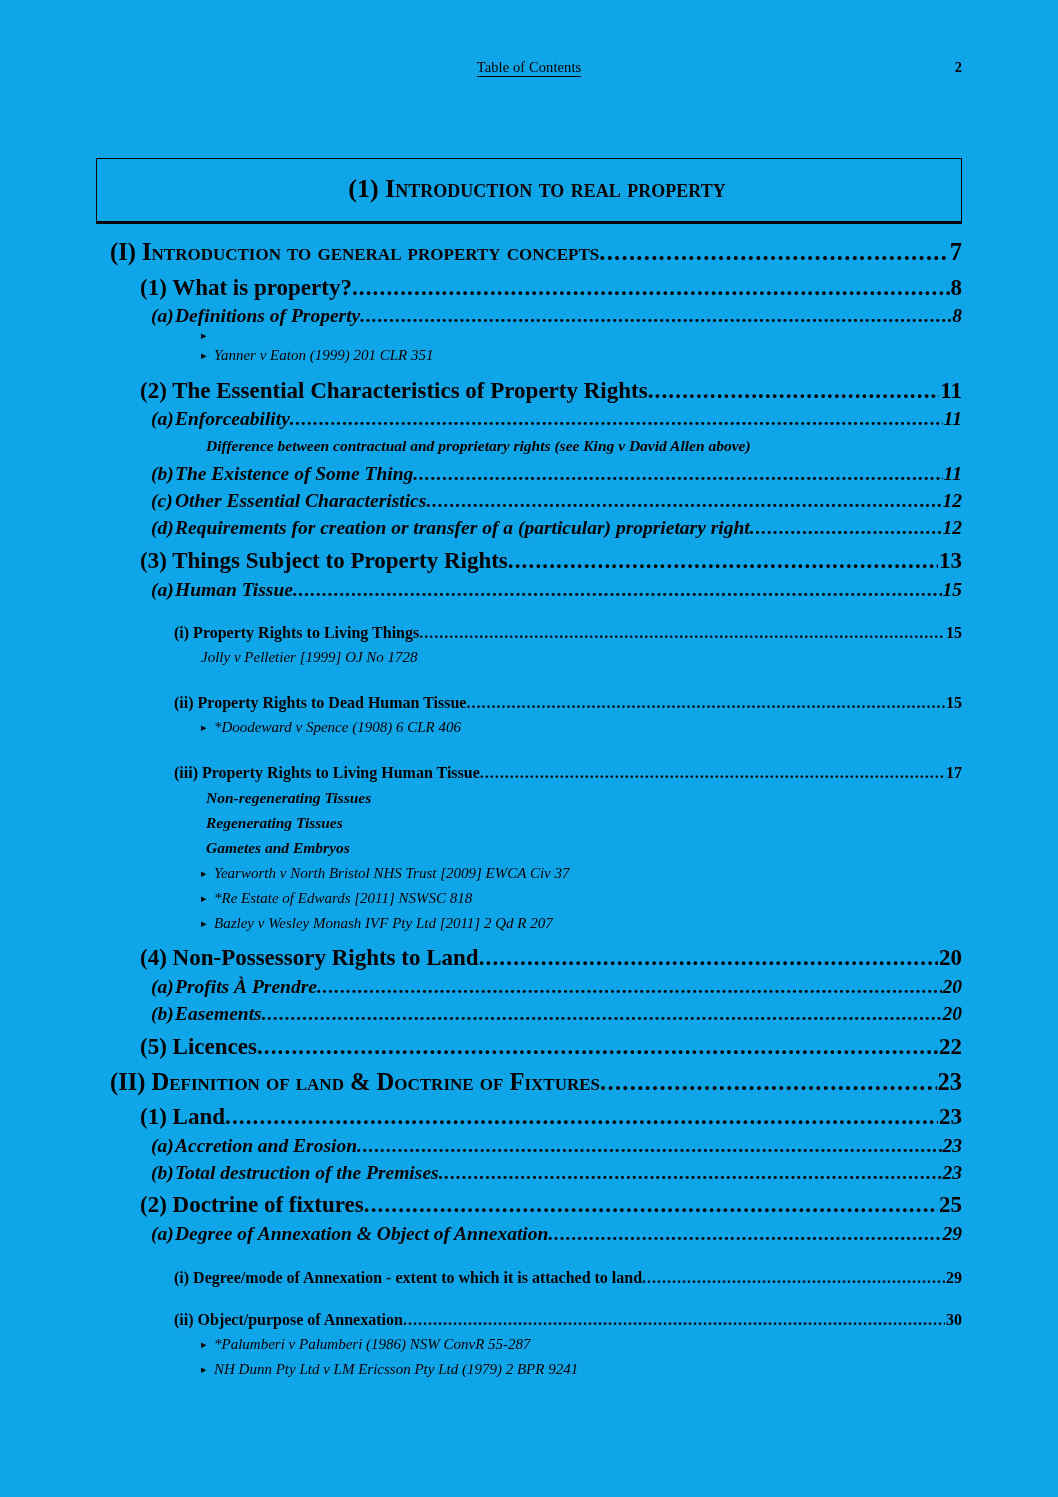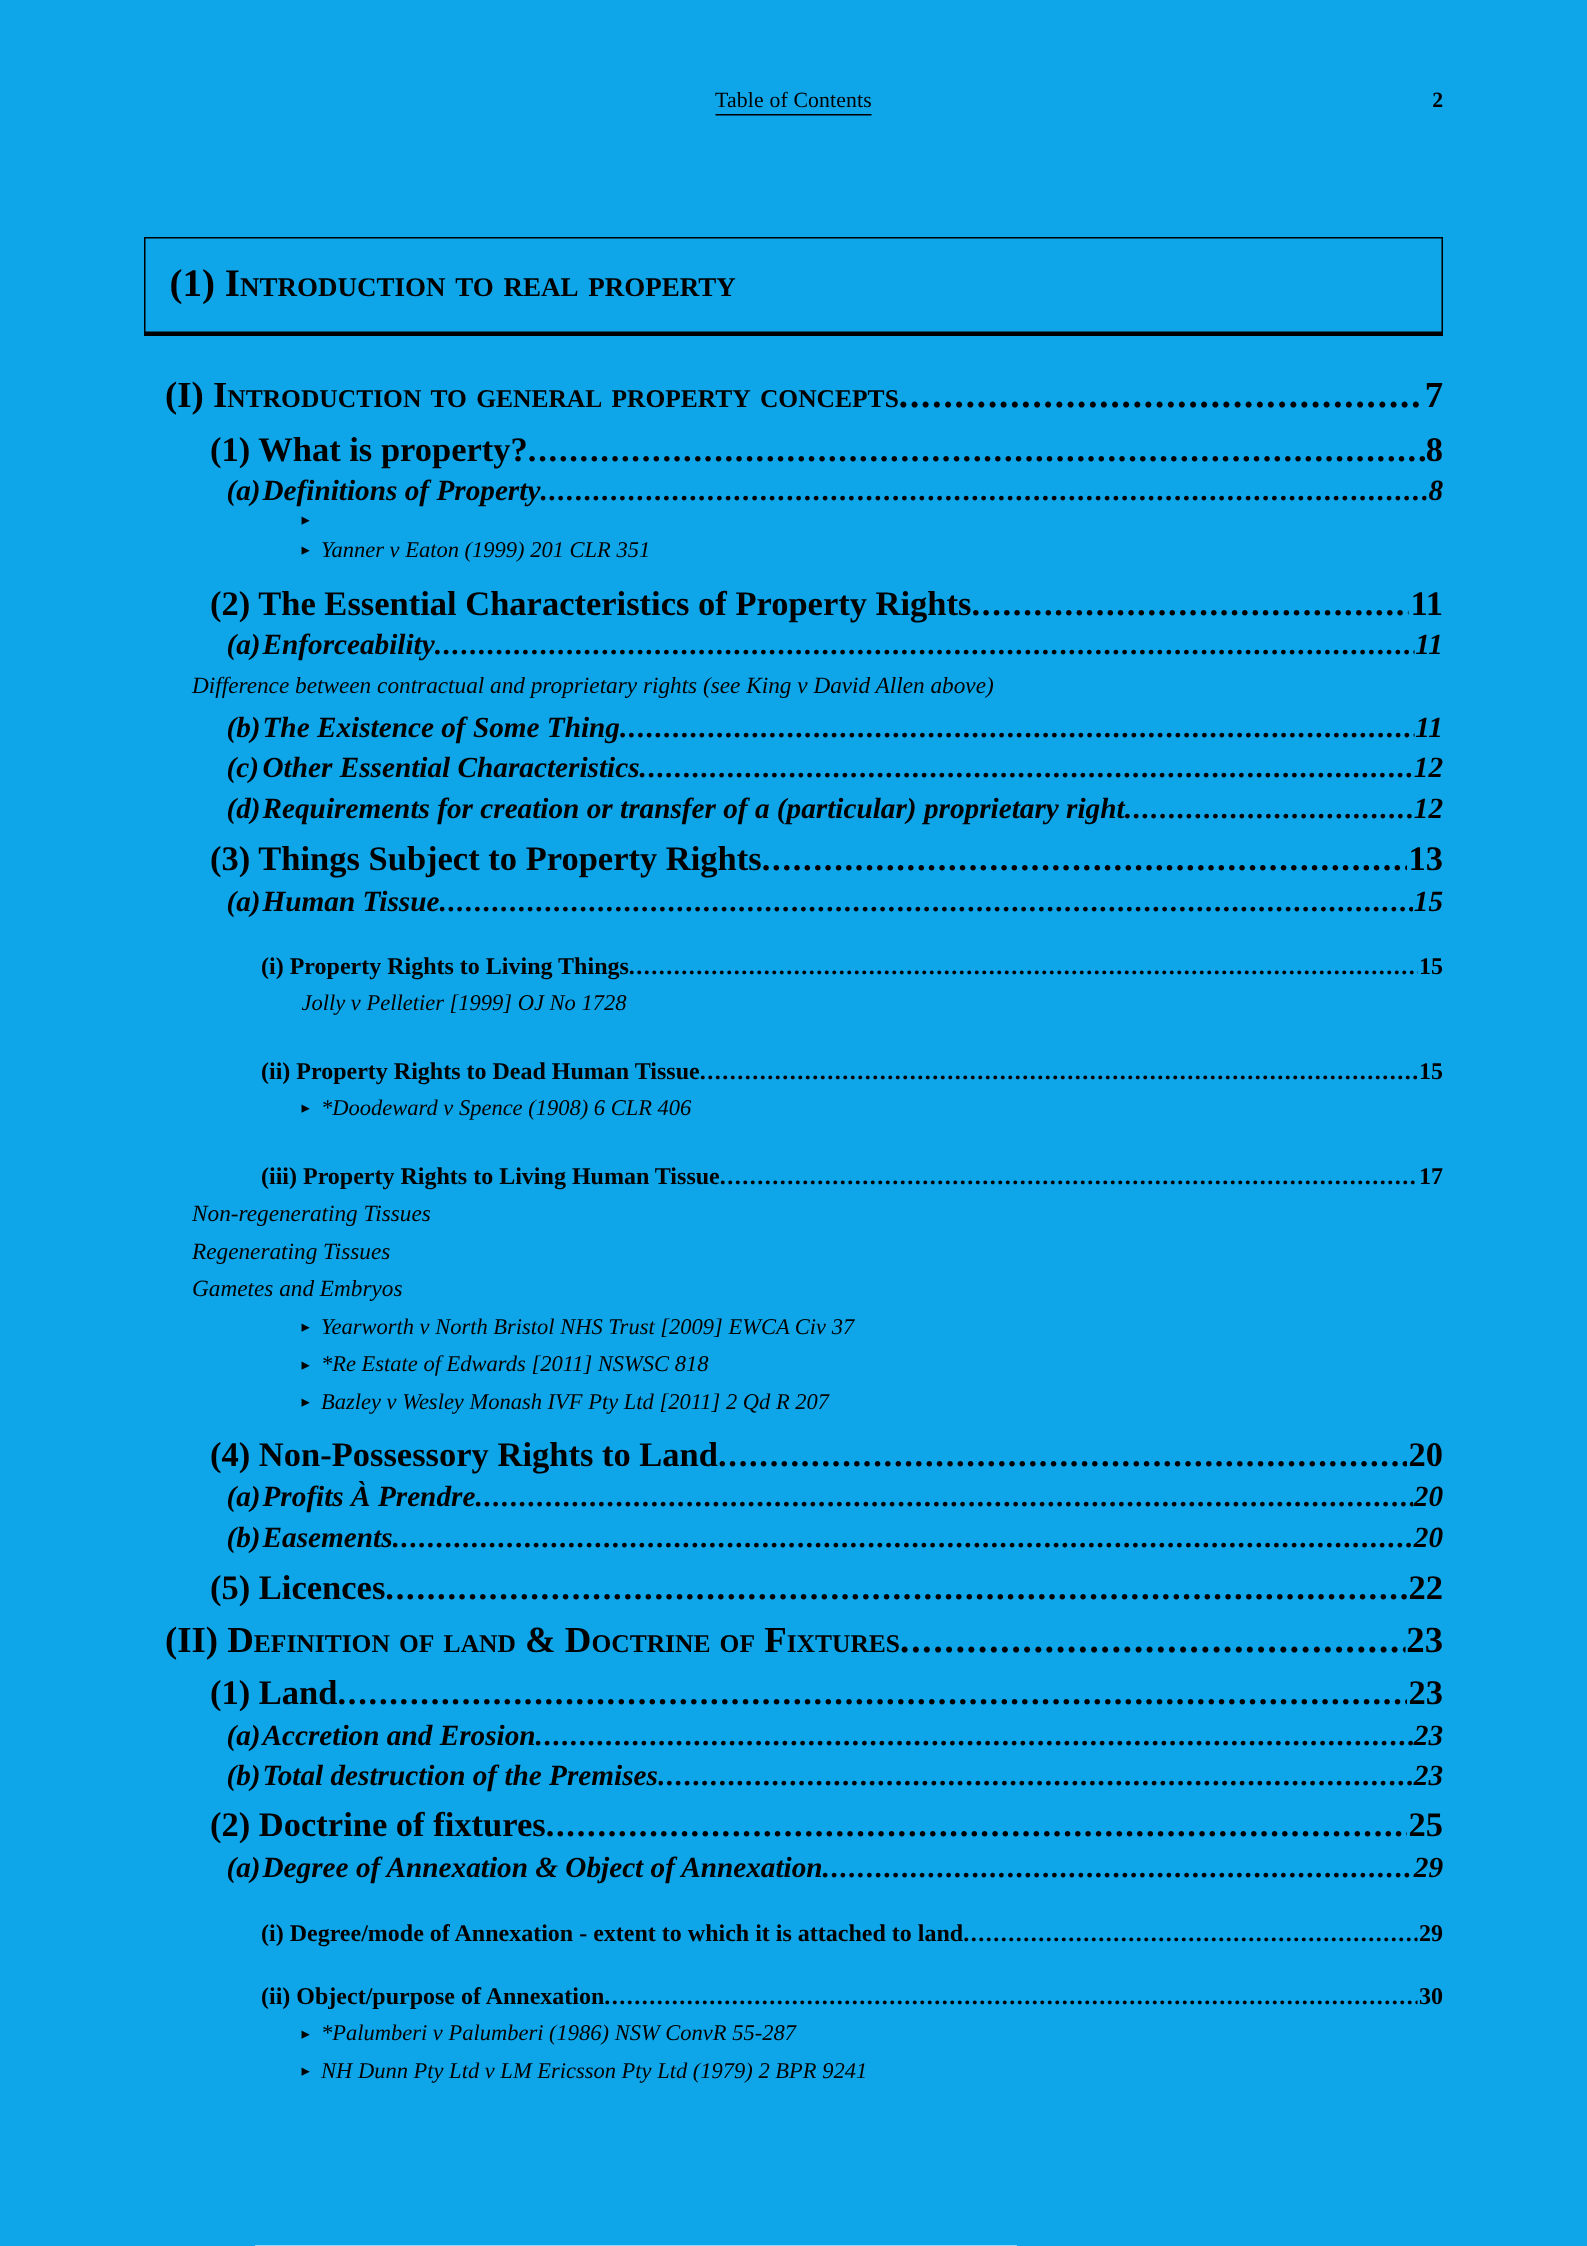--- a/index.html
+++ b/index.html
@@ -58,21 +58,22 @@
     left: 96px;
     width: 866px;
   }
 
   
   .part-box {
     border: 1.3px solid #000;
     border-bottom: 3px solid #000;
     padding: 16px 0 19px 16px;
     box-sizing: border-box;
-    margin-bottom: 26px;
+    margin-bottom: 14px;
+    text-align: center;
   }
   .part-box .part-title {
     font-size: 26px;
     font-weight: bold;
     font-variant: small-caps;
     line-height: 1.05;
     white-space: nowrap;
   }
 
   
@@ -153,24 +154,24 @@
     font-size: 16px;
     font-weight: bold;
     margin-top: 24px;
     margin-bottom: 3px;
     line-height: 1.12;
   }
   .lvl-roman .dots::before { letter-spacing: 1.0px; }
 
   
   .note {
-    margin-left: 32px;
+    margin-left: 110px;
     font-size: 15.5px;
     font-style: italic;
-    font-weight: normal;
+    font-weight: bold;
     line-height: 1.5;
     padding: 1px 0;
   }
   .note.sub {
     font-weight: normal;
     margin-left: 105px;
     font-size: 15px;
   }
 
   

